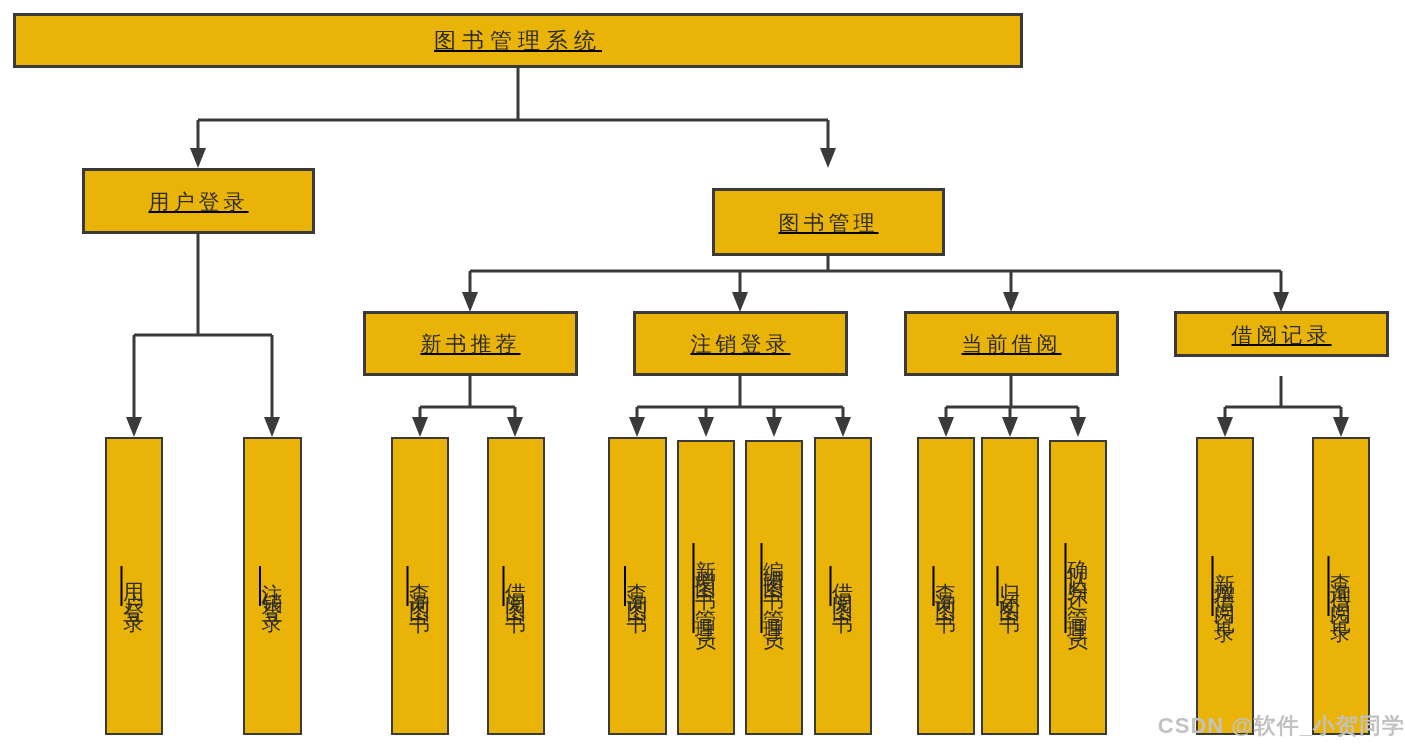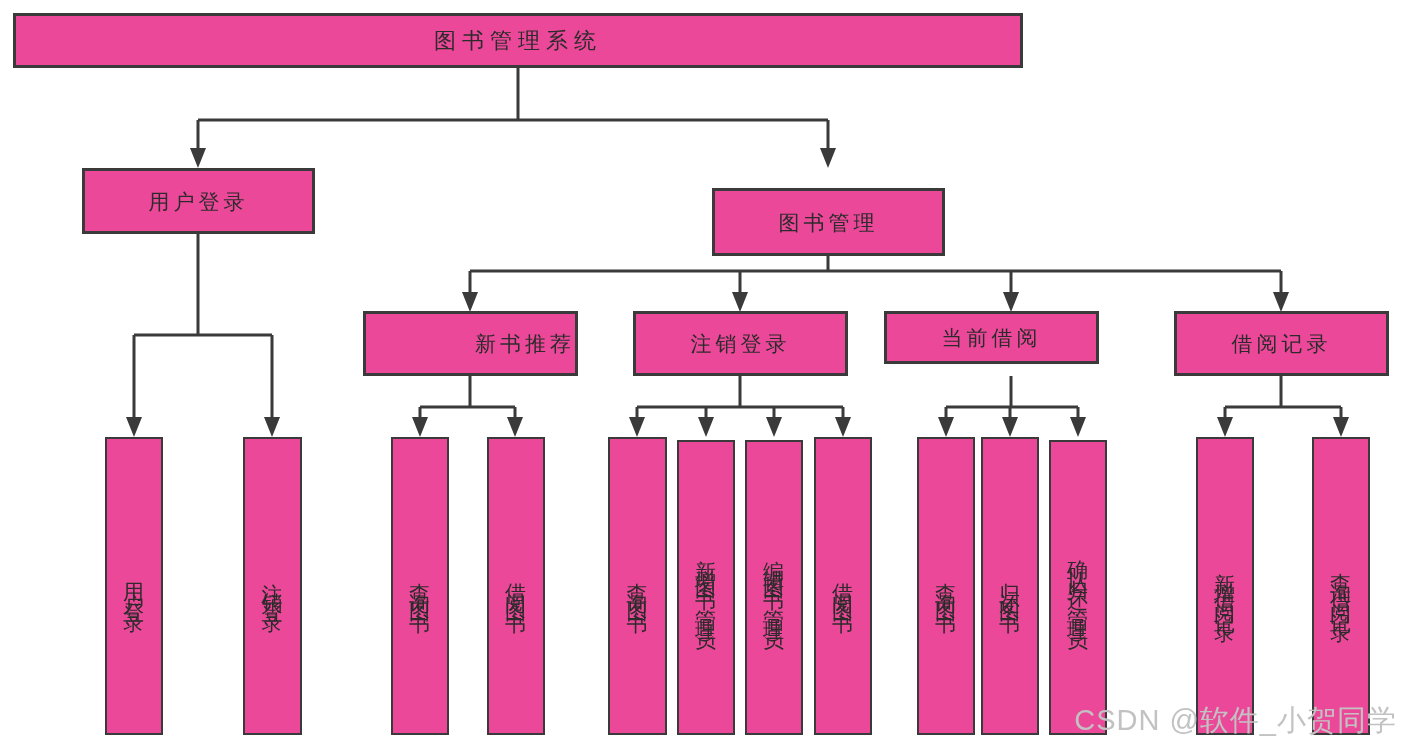--- a/index.html
+++ b/index.html
@@ -27,26 +27,27 @@
     stroke-width: 3;
     fill: none;
   }
   .connectors polygon {
     fill: var(--line, #3a3a3a);
     stroke: none;
   }
   .box {
     position: absolute;
     box-sizing: border-box;
-    background: #ec4899;
+    background: #eab308;
     border: 3px solid var(--line, #3a3a3a);
     display: flex;
     align-items: center;
     justify-content: center;
     z-index: 2;
+    text-decoration: underline;
   }
   .leaf {
     border-width: 2px;
   }
   .hlabel {
     font-size: 21px;
     letter-spacing: 4px;
     color: var(--text, #2b2b2b);
     white-space: nowrap;
     line-height: 1;
@@ -59,27 +60,28 @@
     writing-mode: vertical-rl;
     text-orientation: mixed;
     font-size: 21px;
     letter-spacing: 10px;
     line-height: 1;
     color: var(--text, #2b2b2b);
     white-space: nowrap;
   }
   .watermark {
     position: absolute;
-    right: 8px;
+    right: 0;
     bottom: 6px;
-    font-size: 29px;
+    font-size: 22px;
     letter-spacing: 1px;
     color: var(--watermark, #c2c2c2);
     z-index: 3;
     white-space: nowrap;
+    font-weight: bold;
   }
 </style>
 </head>
 <body>
 
 <div class="canvas">
 
   <svg class="connectors" viewBox="0 0 1405 747" xmlns="http://www.w3.org/2000/svg">
 
     <path d="M518 68 V120 M198 120 H828 M198 120 V152 M828 120 V152"></path>
@@ -120,30 +122,30 @@
     <span class="hlabel">图书管理系统</span>
   </div>
 
   <div class="box" style="left:82px; top:168px; width:233px; height:66px;">
     <span class="hlabel">用户登录</span>
   </div>
   <div class="box" style="left:712px; top:168px; width:233px; height:68px;margin-top:20px;">
     <span class="hlabel">图书管理</span>
   </div>
 
-  <div class="box" style="left:363px; top:311px; width:215px; height:65px;justify-content:flex-end;">
+  <div class="box" style="left:363px; top:311px; width:215px; height:65px;">
     <span class="hlabel">新书推荐</span>
   </div>
   <div class="box" style="left:633px; top:311px; width:215px; height:65px;">
     <span class="hlabel">注销登录</span>
   </div>
-  <div class="box" style="left:884px; top:311px; width:215px; height:53px;">
+  <div class="box" style="left:904px; top:311px; width:215px; height:65px;">
     <span class="hlabel">当前借阅</span>
   </div>
-  <div class="box" style="left:1174px; top:311px; width:215px; height:65px;">
+  <div class="box" style="left:1174px; top:311px; width:215px; height:46px;">
     <span class="hlabel">借阅记录</span>
   </div>
 
   <div class="box leaf" style="left:105px; top:437px; width:58px; height:298px;">
     <span class="vlabel">用户登录</span>
   </div>
   <div class="box leaf" style="left:243px; top:437px; width:59px; height:298px;">
     <span class="vlabel">注销登录</span>
   </div>
 

